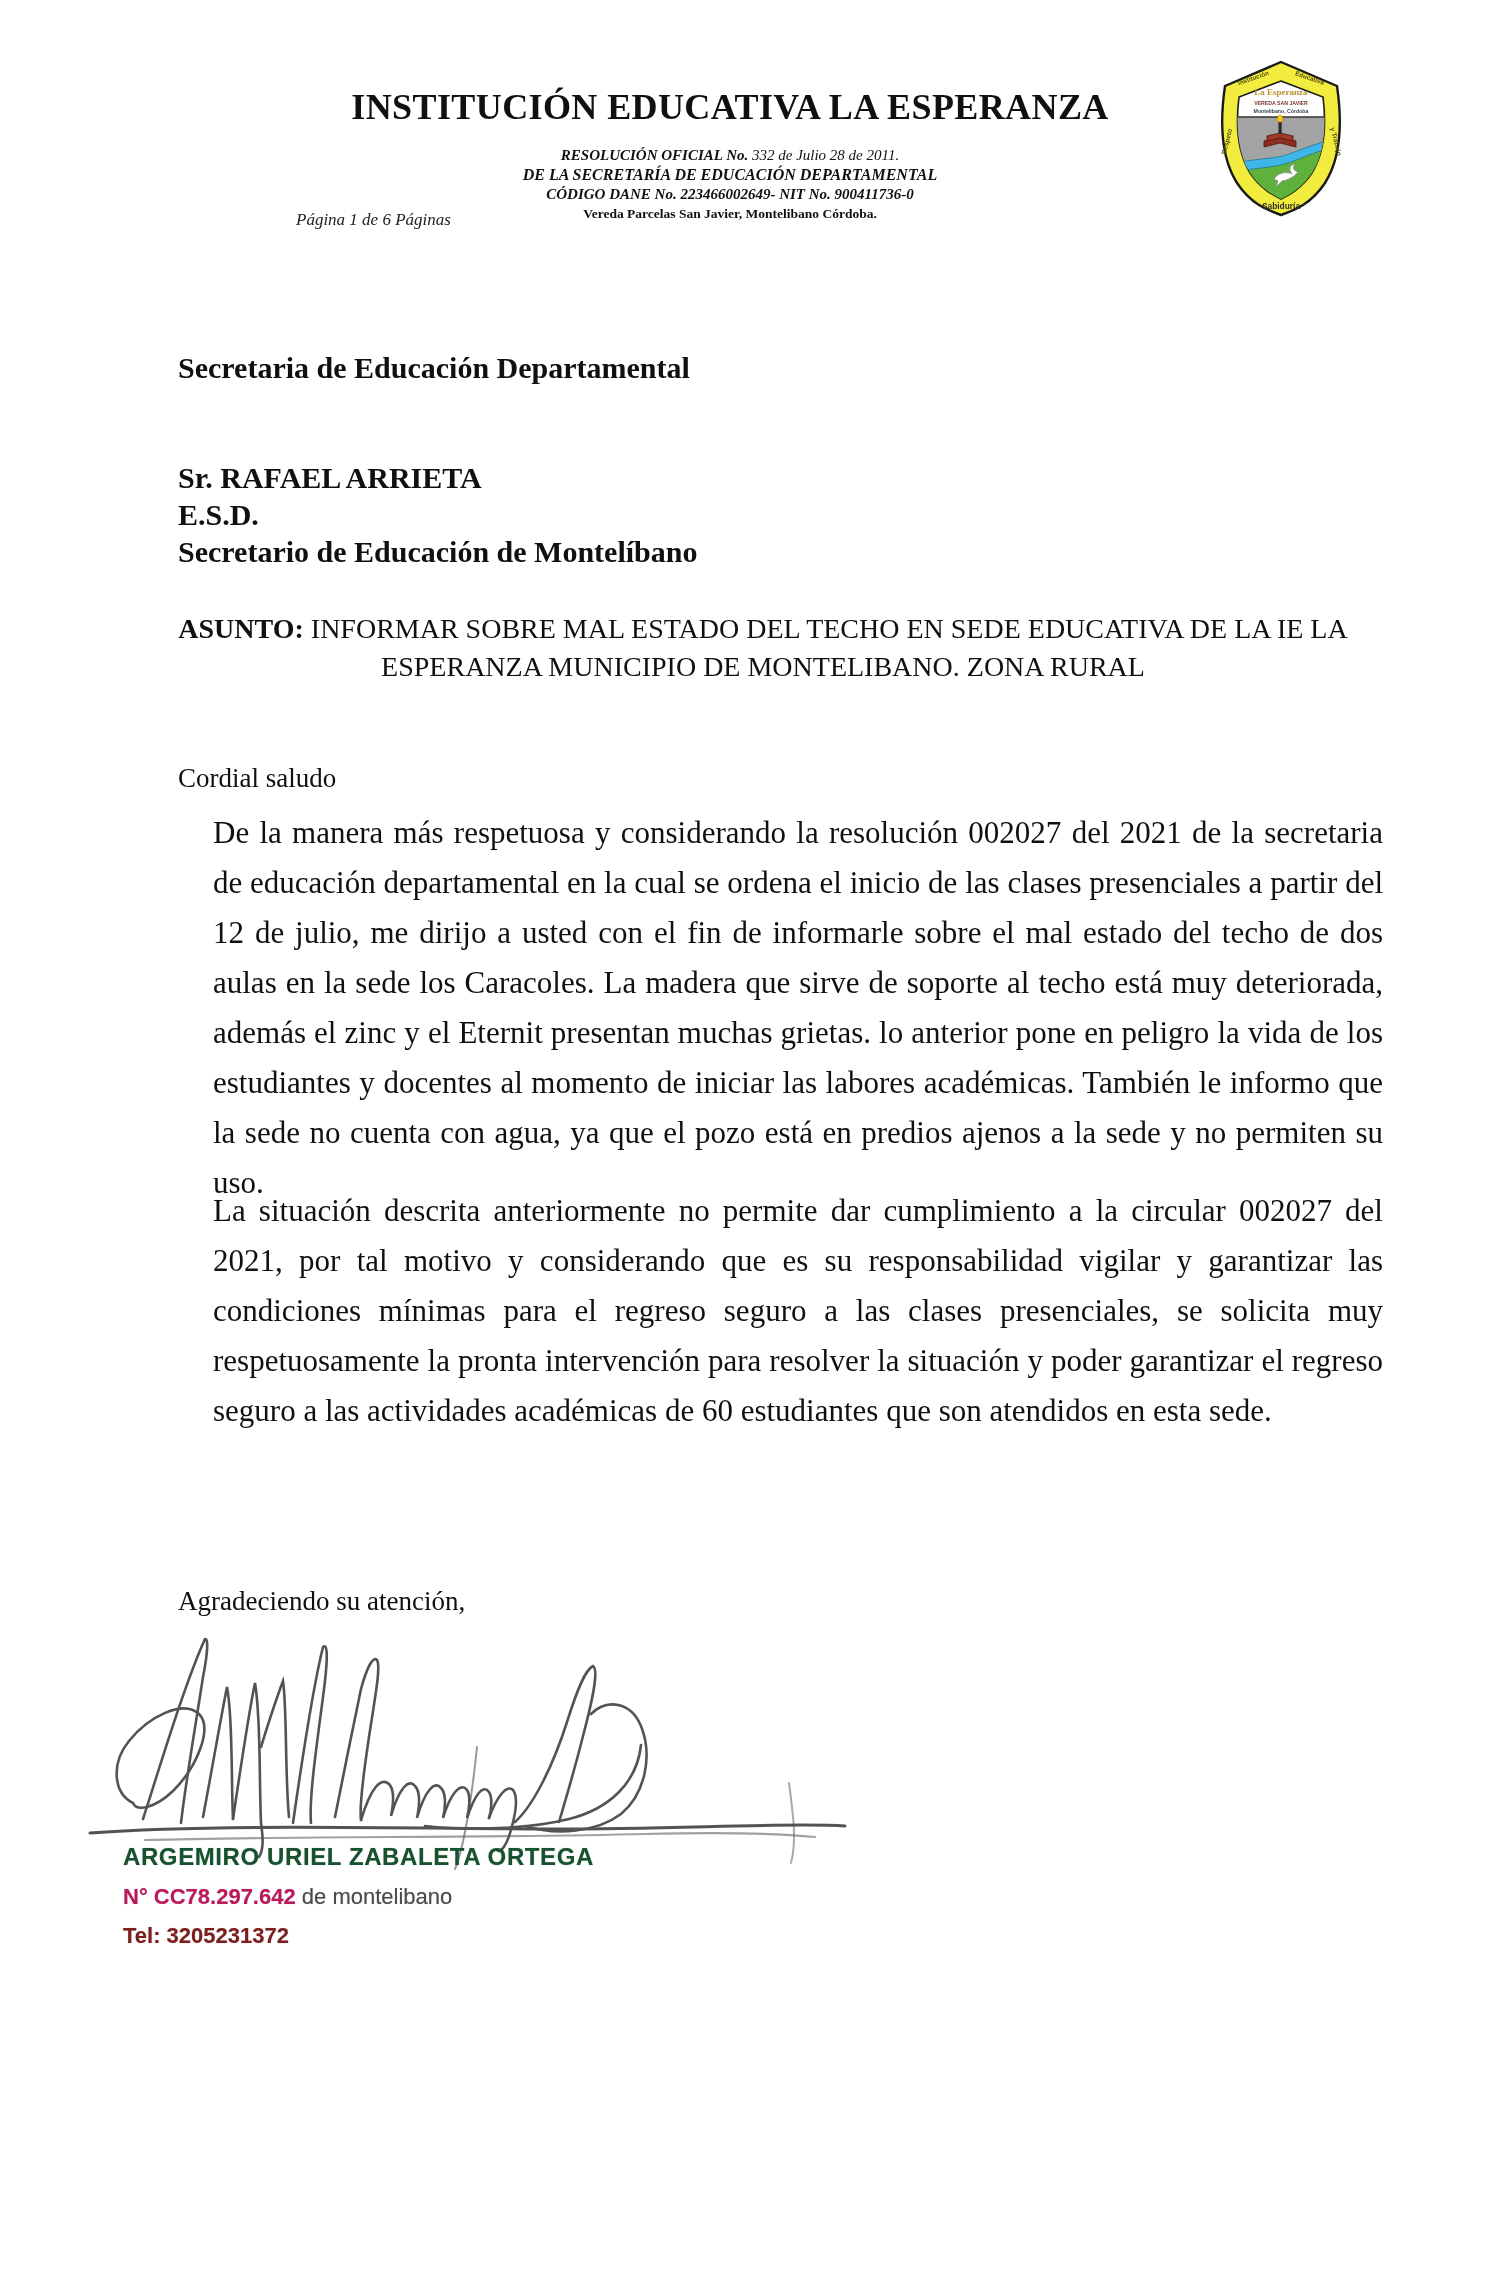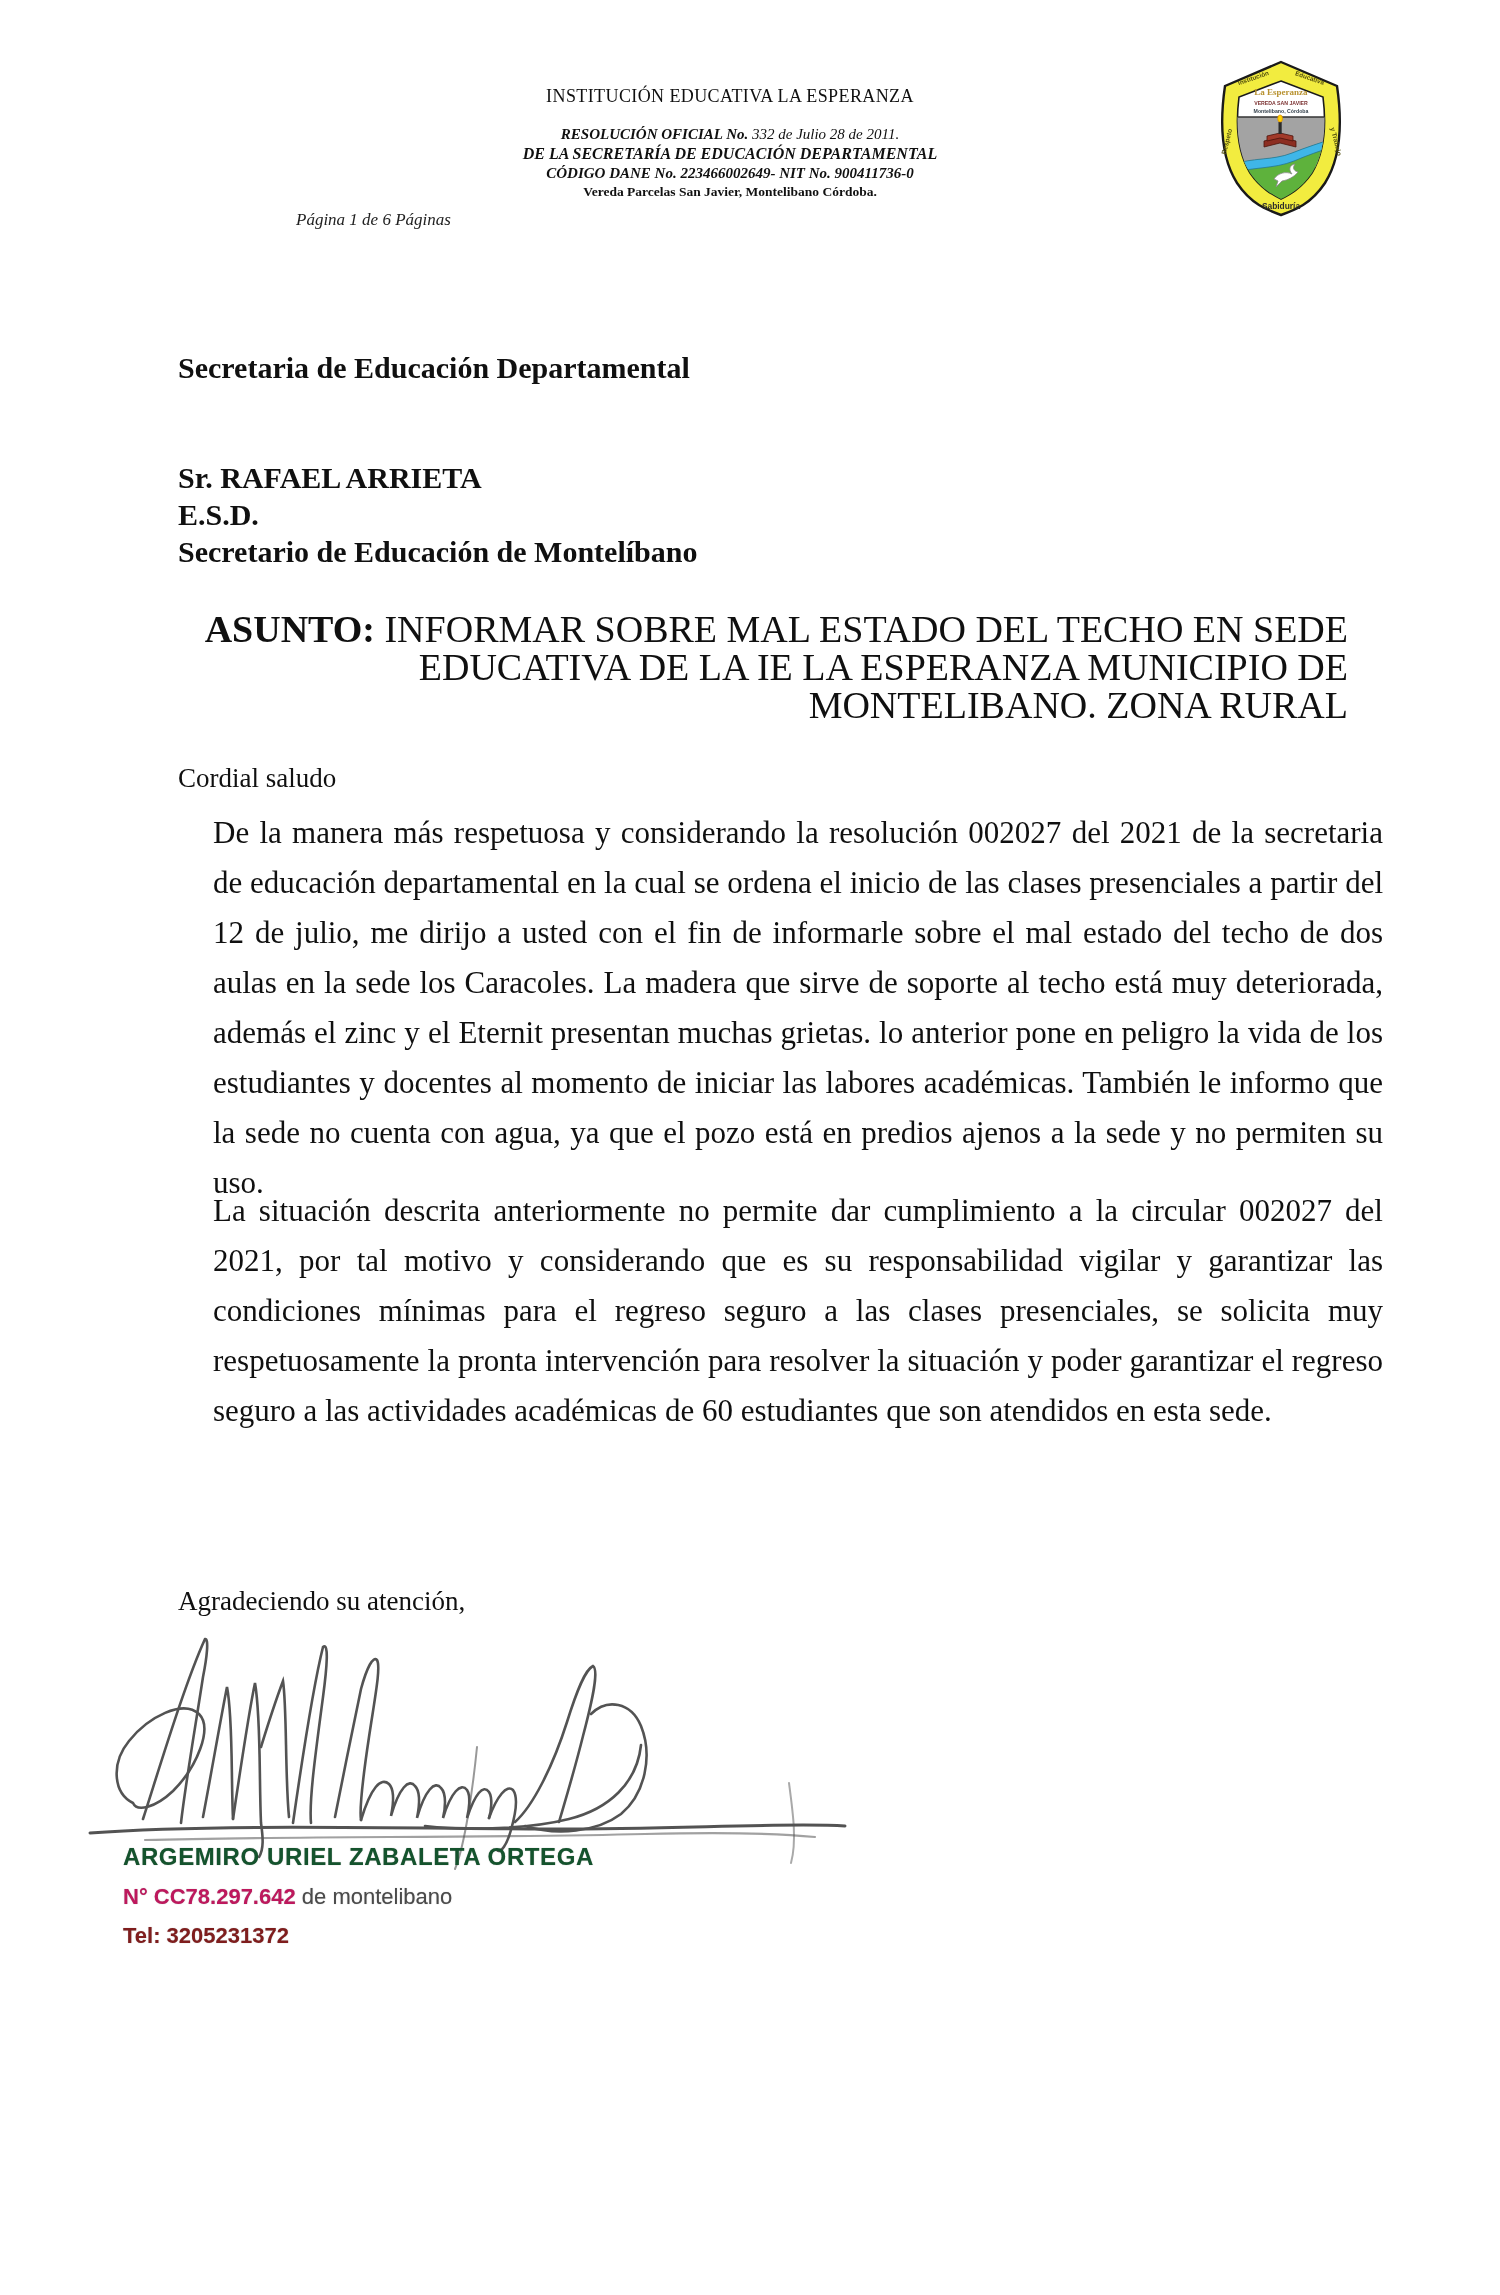--- a/index.html
+++ b/index.html
@@ -4,37 +4,37 @@
 <style>
   html,body{margin:0;padding:0;}
   body{
     width:1500px;height:2295px;background:#ffffff;position:relative;
     font-family:"Liberation Serif", serif;color:#101010;
   }
   .page{position:absolute;left:0;top:0;width:1500px;height:2295px;background:#ffffff;overflow:hidden;}
 
   
   .letterhead{position:absolute;left:300px;top:86px;width:860px;text-align:center;line-height:1.18;}
-  .lh-title{font-size:18px;font-weight:normal;letter-spacing:.4px;}
+  .lh-title{font-size:36px;font-weight:bold;letter-spacing:.4px;}
   .lh-res{font-size:15px;font-style:italic;margin-top:19px;}
   .lh-res .b{font-weight:bold;}
   .lh-secr{font-size:16px;font-weight:bold;font-style:italic;margin-top:1px;}
   .lh-dane{font-size:15px;font-style:italic;font-weight:600;margin-top:1px;}
   .lh-addr{font-size:13.5px;font-weight:bold;margin-top:2px;}
   .page-info{position:absolute;left:296px;top:210px;font-size:17px;font-style:italic;color:#222;}
 
   
   .logo{position:absolute;left:1212px;top:57px;width:138px;height:162px;}
 
   
   .bl{position:absolute;left:178px;width:1170px;}
   .date-line{top:283px;font-size:29px;}
   .recipient-1{top:349px;font-size:30px;font-weight:bold;line-height:37px;}
   .recipient-2{top:459px;font-size:30px;font-weight:bold;line-height:37px;}
-  .subject{top:610px;font-size:38px;line-height:38px;text-align:right;}
+  .subject{top:610px;font-size:28px;line-height:38px;text-align:center;}
   .subject .lbl{font-weight:bold;}
   .greeting{top:763px;font-size:27px;}
   .para{font-size:31px;line-height:50px;text-align:justify;text-justify:inter-word;margin-left:35px;}
   .para-1{top:808px;}
   .para-2{top:1186px;}
   .closing{top:1586px;font-size:27px;}
 
   
   .sig-svg{position:absolute;left:85px;top:1625px;width:780px;height:245px;}
   .sig-block{position:absolute;left:123px;font-family:"Liberation Sans", sans-serif;}

